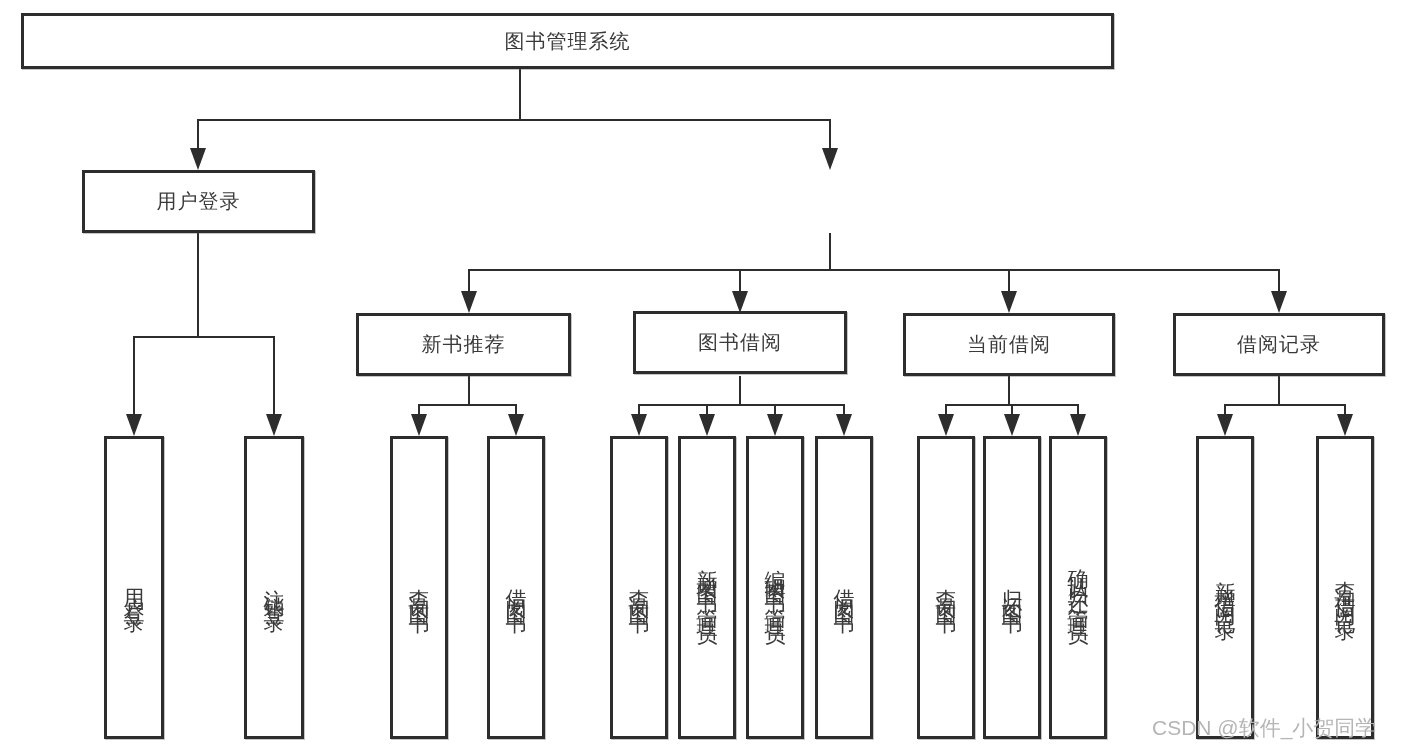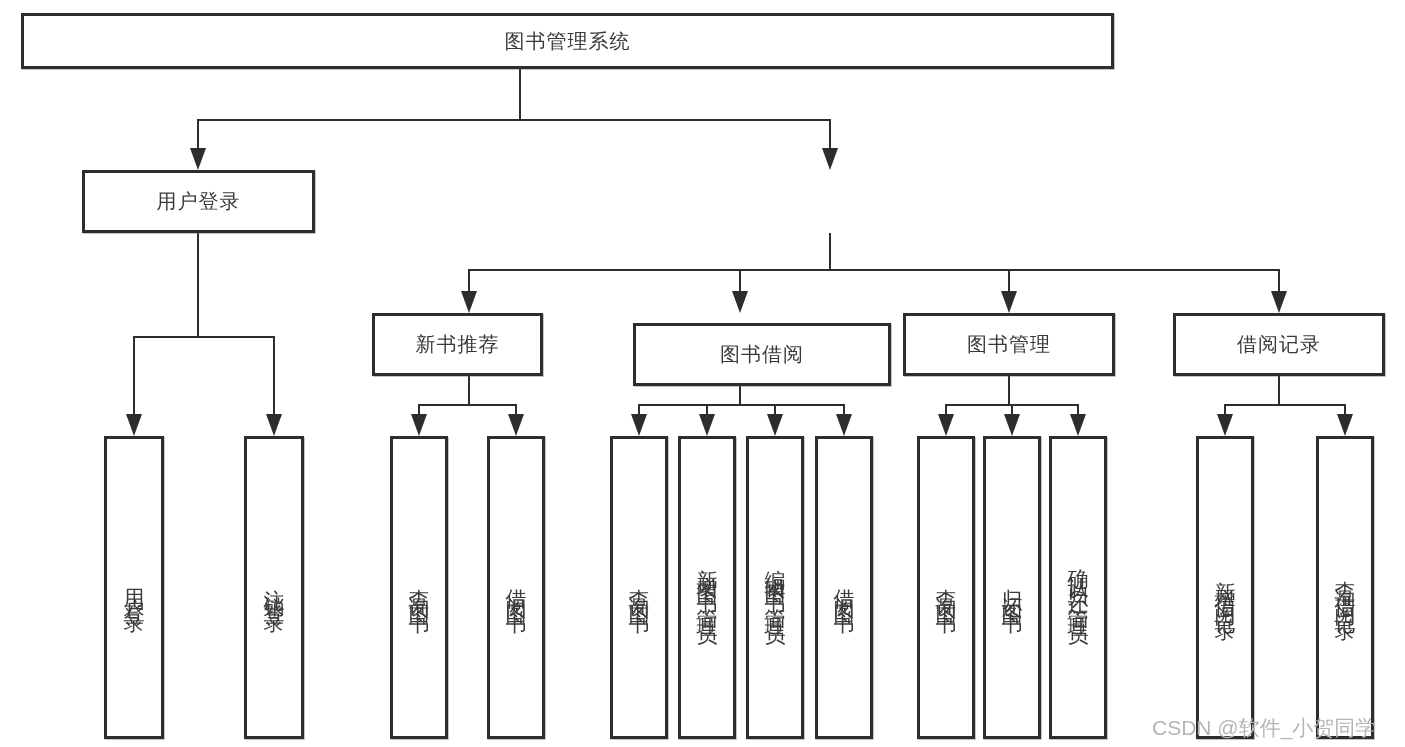--- a/index.html
+++ b/index.html
@@ -93,28 +93,28 @@
   <div class="ah" style="left:1337px;top:414px"></div>
 
   <div class="node h" style="left:21px;top:13px;width:1093px;height:56px">
     <span>图书管理系统</span>
   </div>
 
   <div class="node h" style="left:82px;top:170px;width:233px;height:63px">
     <span>用户登录</span>
   </div>
 
-  <div class="node h" style="left:372px;top:313px;width:171px;height:63px">
+  <div class="node h" style="left:356px;top:313px;width:215px;height:63px">
     <span>新书推荐</span>
   </div>
-  <div class="node h" style="left:633px;top:323px;width:258px;height:63px">
+  <div class="node h" style="left:633px;top:311px;width:214px;height:63px">
     <span>图书借阅</span>
   </div>
   <div class="node h" style="left:903px;top:313px;width:212px;height:63px">
-    <span>图书管理</span>
+    <span>当前借阅</span>
   </div>
   <div class="node h" style="left:1173px;top:313px;width:212px;height:63px">
     <span>借阅记录</span>
   </div>
 
   <div class="node v" style="left:104px;top:436px;width:60px;height:303px">
     <span>用户登录</span>
   </div>
   <div class="node v" style="left:244px;top:436px;width:60px;height:303px">
     <span>注销登录</span>

